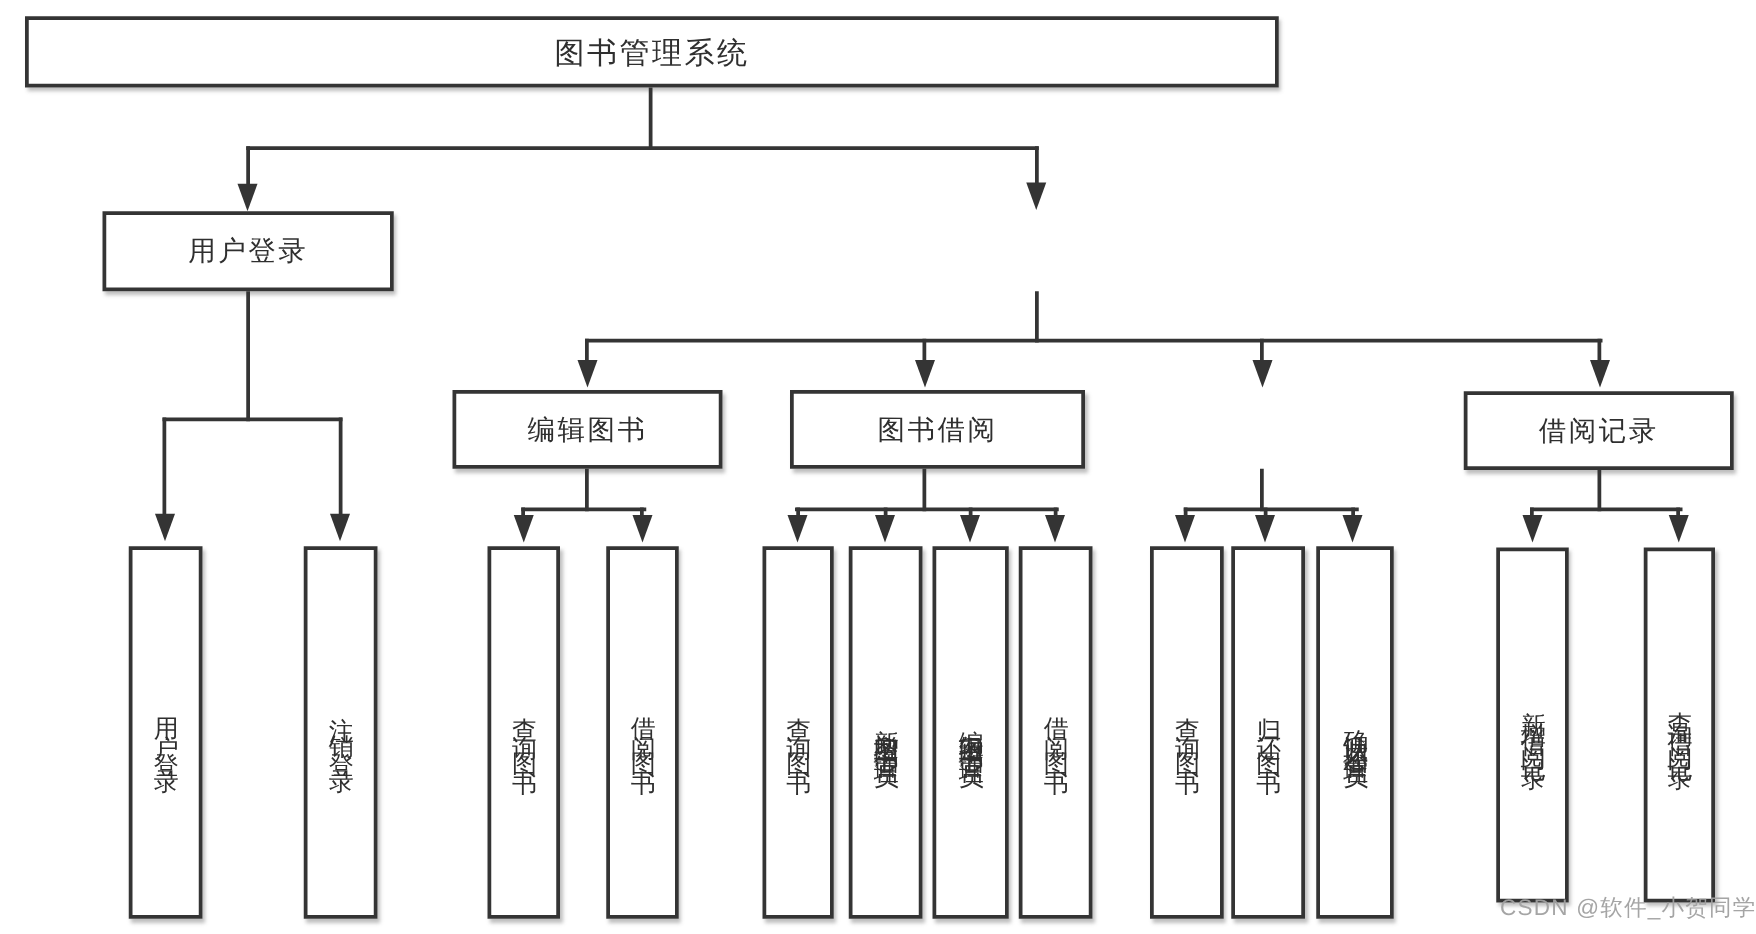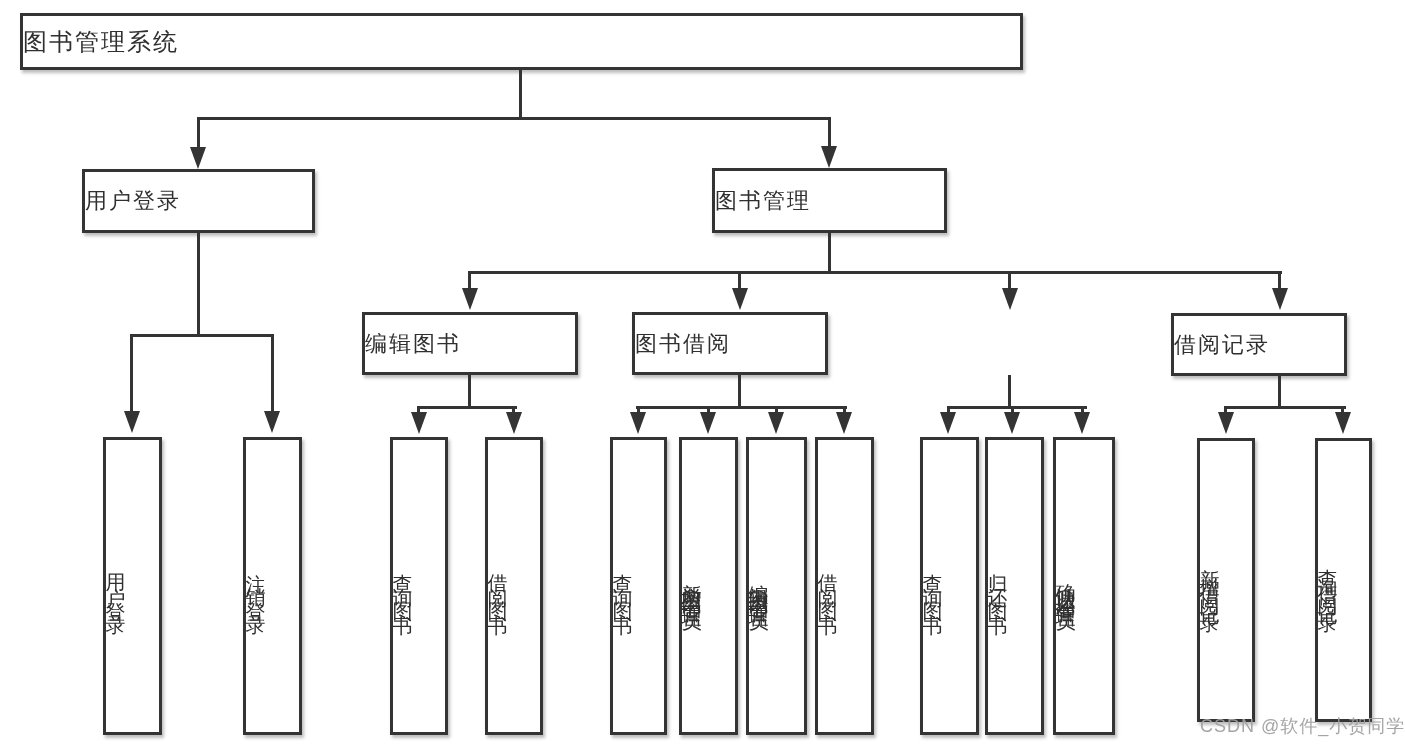--- a/index.html
+++ b/index.html
@@ -12,21 +12,21 @@
     overflow: hidden;
   }
   .box {
     position: absolute;
     box-sizing: border-box;
     border: 3px solid #343434;
     background: #ffffff;
     box-shadow: 2px 3px 3px rgba(110,110,110,0.45);
     display: flex;
     align-items: center;
-    justify-content: flex-start;
+    justify-content: center;
     color: #2f2f2f;
   }
   .hlabel { font-size: 22px; letter-spacing: 2px; white-space: nowrap; }
   .root-label { font-size: 24px; }
   .vlabel {
     writing-mode: vertical-rl;
     text-orientation: mixed;
     font-size: 20px;
     line-height: 1;
   }
@@ -64,23 +64,20 @@
   <div class="seg" style="left:519px; top:70px; width:3px; height:48px;"></div>
   <div class="seg" style="left:197px; top:117px; width:634px; height:3px;"></div>
   <div class="seg" style="left:197px; top:117px; width:3px; height:32px;"></div>
   <div class="arrow" style="left:190px; top:147px;"></div>
   <div class="seg" style="left:828px; top:117px; width:3px; height:31px;"></div>
   <div class="arrow" style="left:821px; top:146px;"></div>
 
   <div class="box" style="left:82px; top:169px; width:233px; height:64px;">
     <span class="hlabel">用户登录</span>
   </div>
-  <div class="box" style="left:712px; top:168px; width:235px; height:65px;">
-    <span class="hlabel">图书管理</span>
-  </div>
 
   <div class="seg" style="left:197px; top:233px; width:3px; height:104px;"></div>
   <div class="seg" style="left:130px; top:334px; width:144px; height:3px;"></div>
   <div class="seg" style="left:130px; top:334px; width:3px; height:78px;"></div>
   <div class="arrow" style="left:124px; top:411px;"></div>
   <div class="seg" style="left:271px; top:334px; width:3px; height:78px;"></div>
   <div class="arrow" style="left:264px; top:411px;"></div>
 
   <div class="seg" style="left:828px; top:233px; width:3px; height:41px;"></div>
   <div class="seg" style="left:468px; top:271px; width:814px; height:3px;"></div>
@@ -89,24 +86,24 @@
   <div class="seg" style="left:738px; top:271px; width:3px; height:19px;"></div>
   <div class="arrow" style="left:732px; top:288px;"></div>
   <div class="seg" style="left:1008px; top:271px; width:3px; height:19px;"></div>
   <div class="arrow" style="left:1002px; top:288px;"></div>
   <div class="seg" style="left:1278px; top:271px; width:3px; height:19px;"></div>
   <div class="arrow" style="left:1272px; top:288px;"></div>
 
   <div class="box" style="left:362px; top:312px; width:216px; height:63px;">
     <span class="hlabel">编辑图书</span>
   </div>
-  <div class="box" style="left:632px; top:312px; width:196px; height:63px;">
+  <div class="box" style="left:632px; top:312px; width:236px; height:63px;">
     <span class="hlabel">图书借阅</span>
   </div>
-  <div class="box" style="left:1171px; top:313px; width:176px; height:63px;">
+  <div class="box" style="left:1171px; top:313px; width:216px; height:63px;">
     <span class="hlabel">借阅记录</span>
   </div>
 
   <div class="seg" style="left:468px; top:375px; width:3px; height:34px;"></div>
   <div class="seg" style="left:417px; top:406px; width:100px; height:3px;"></div>
   <div class="seg" style="left:417px; top:406px; width:3px; height:8px;"></div>
   <div class="arrow" style="left:411px; top:412px;"></div>
   <div class="seg" style="left:512px; top:406px; width:3px; height:8px;"></div>
   <div class="arrow" style="left:506px; top:412px;"></div>
 

